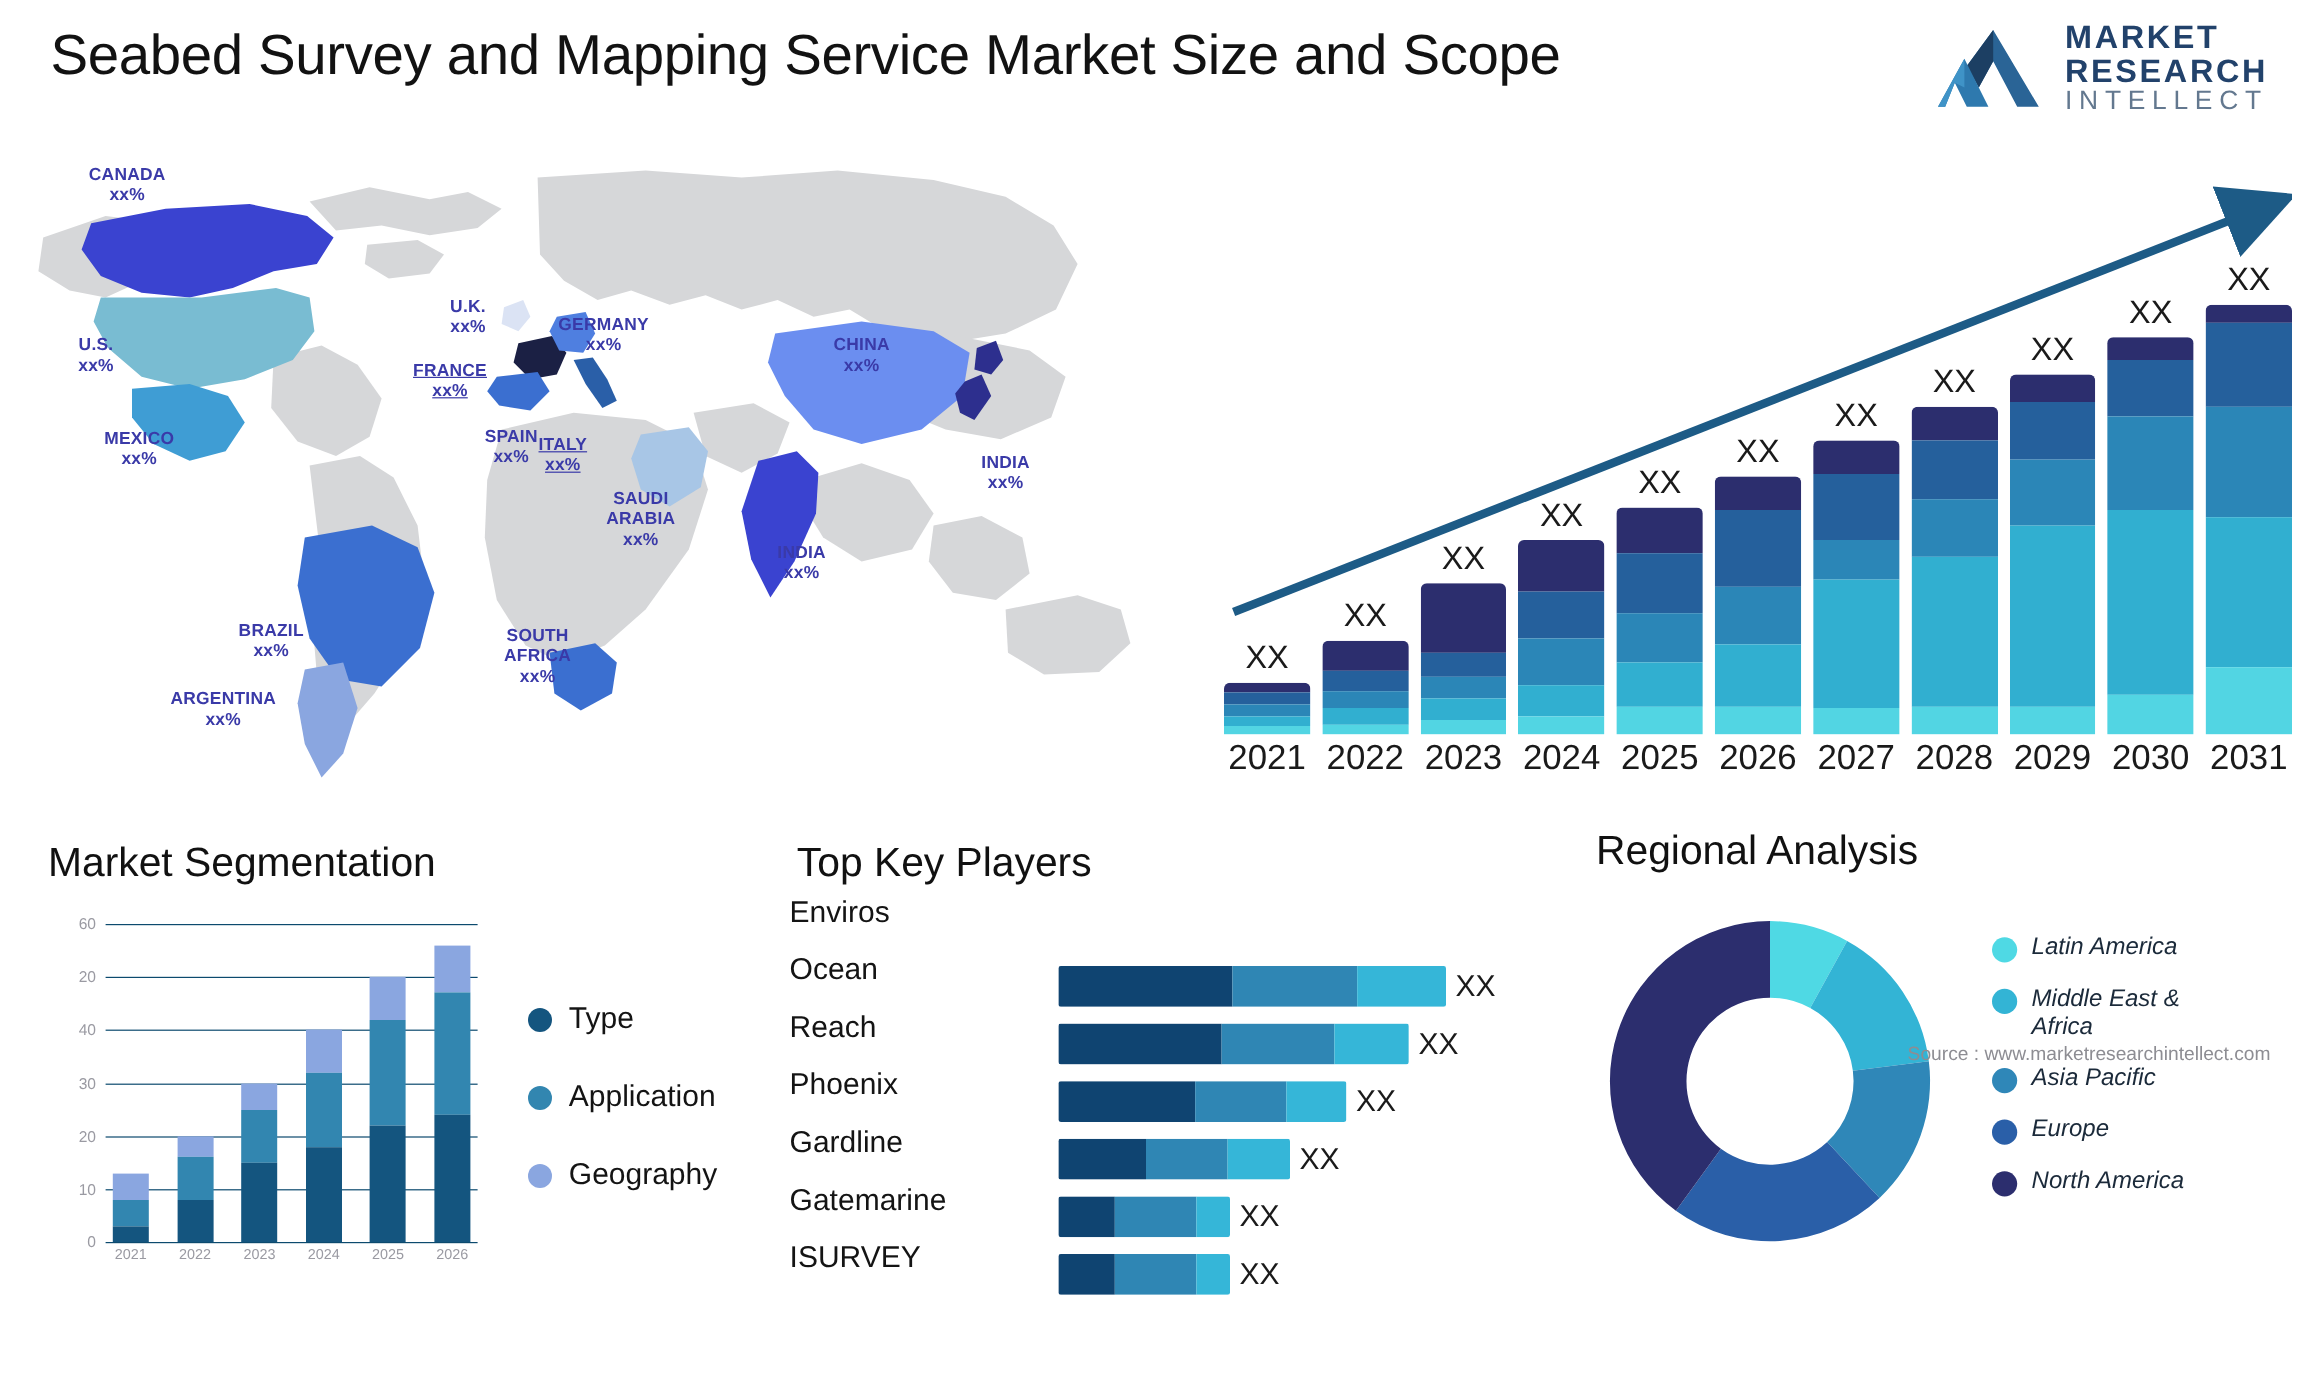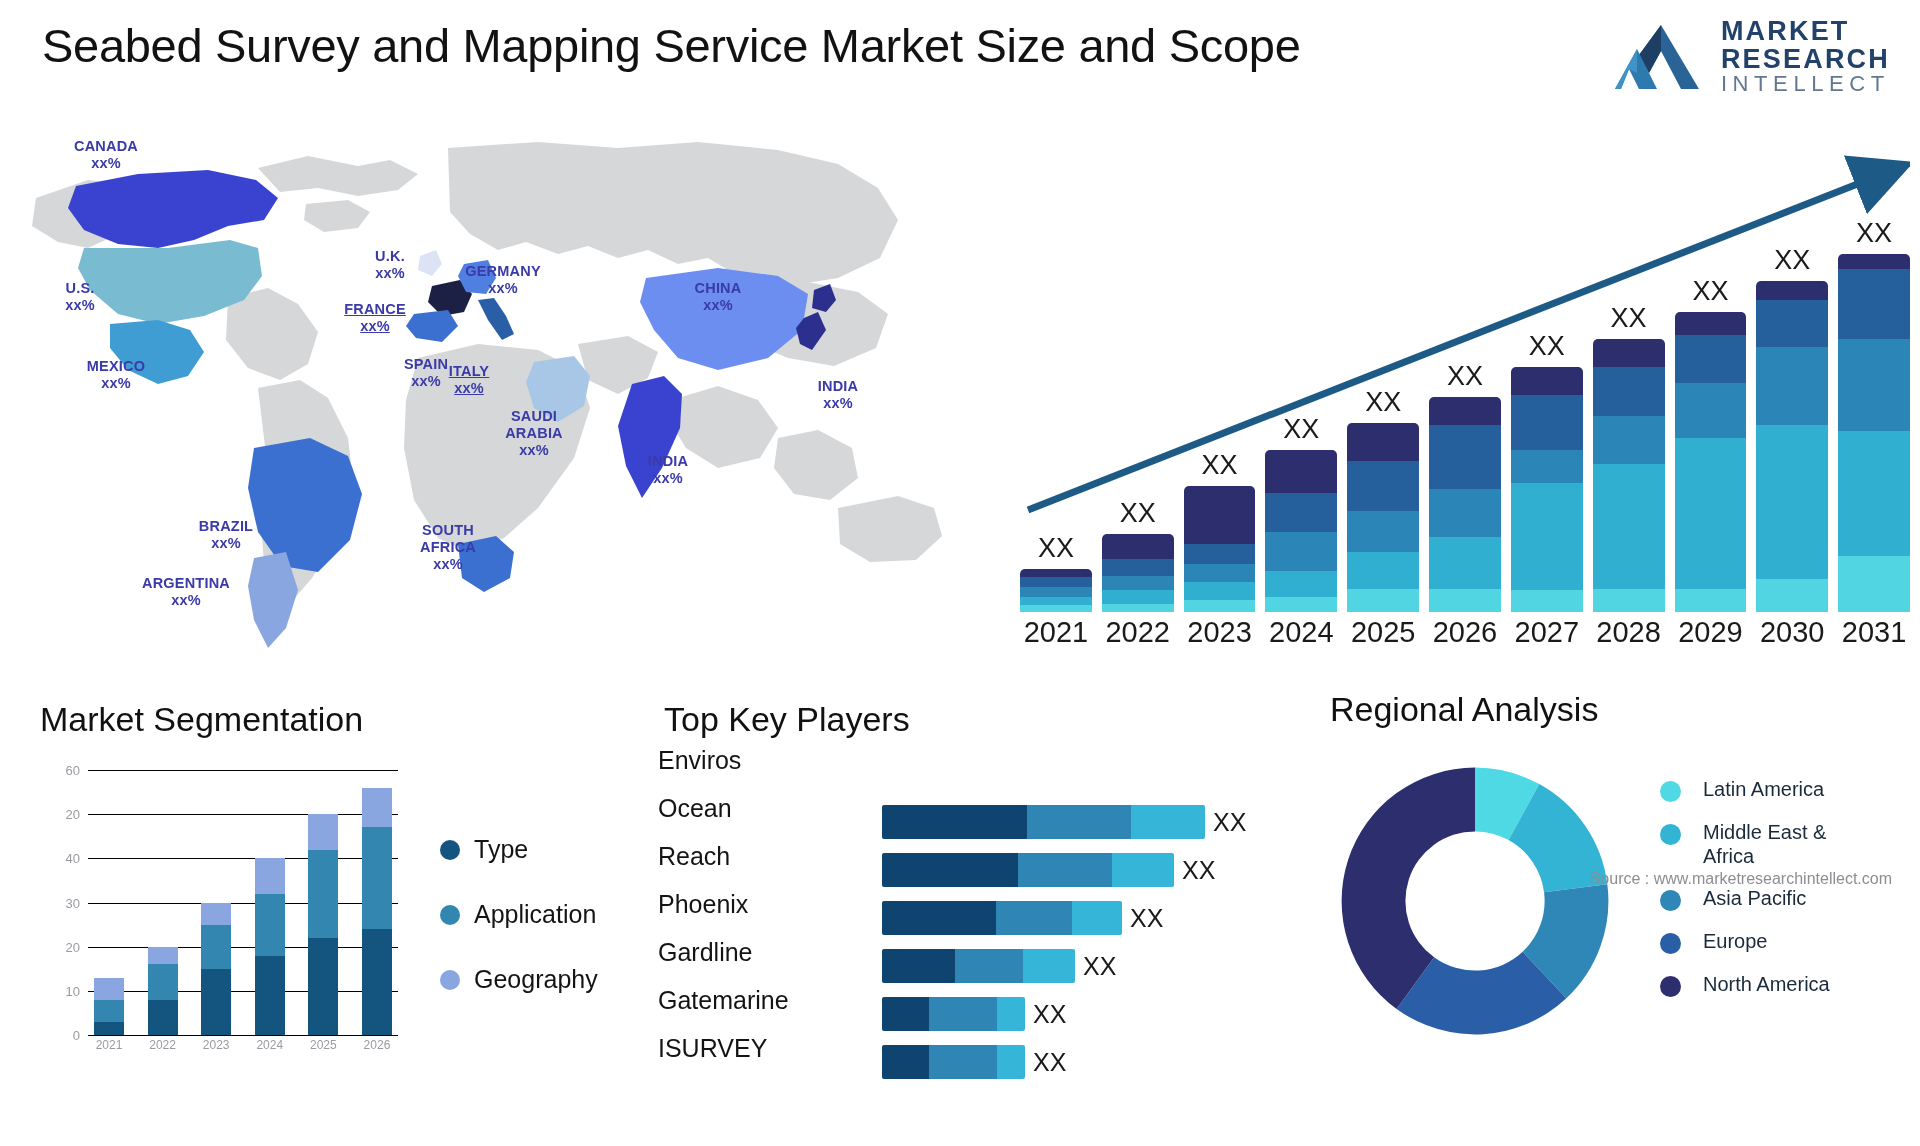--- a/index.html
+++ b/index.html
@@ -51,21 +51,21 @@
   .mc-arrow { position: absolute; left: 0; top: 0; width: 890px; height: 400px;
               pointer-events: none; }
 
   
   .sec-title { position: absolute; font-size: 34px; color: #111; font-weight: 400; }
 
   
   .seg-wrap { position: absolute; left: 40px; top: 700px; width: 620px; height: 400px; }
   .seg-plot { position: absolute; left: 48px; top: 70px; width: 310px; height: 265px; }
   .seg-grid { position: absolute; inset: 0; }
-  .seg-gline { position: absolute; left: 0; width: 100%; height: 1px; background: #000000; }
+  .seg-gline { position: absolute; left: 0; width: 100%; height: 1px; background: #0c4a6e; }
   .seg-ytick { position: absolute; right: calc(100% + 8px); font-size: 13px; color: #9a9aa2;
                transform: translateY(-50%); }
   .seg-bars { position: absolute; inset: 0; display: flex; align-items: flex-end;
               justify-content: space-between; padding: 0 6px; }
   .seg-col { width: 30px; display: flex; flex-direction: column; justify-content: flex-end; height: 100%; }
   .seg-seg { width: 100%; }
   .seg-xaxis { position: absolute; left: 48px; top: 338px; width: 310px; display: flex;
                justify-content: space-between; padding: 0 6px; }
   .seg-xlabel { width: 30px; text-align: center; font-size: 12px; color: #9a9aa2; }
   .seg-legend { position: absolute; left: 400px; top: 135px; display: flex; flex-direction: column; gap: 36px; }
@@ -81,21 +81,21 @@
              transform: translateY(-14px); }
   .pl-track { flex: 1; display: flex; align-items: center; gap: 8px; }
   .pl-bar { display: flex; height: 34px; border-radius: 2px; overflow: hidden; }
   .pl-seg { height: 100%; }
   .pl-xx { font-size: 25px; color: #1a1a1a; }
 
   
   .region-wrap { position: absolute; left: 1330px; top: 690px; width: 590px; height: 410px; }
   .donut { position: absolute; left: 0px; top: 66px; width: 290px; height: 290px; }
   .reg-legend { position: absolute; left: 330px; top: 88px; display: flex; flex-direction: column; gap: 19px; }
-  .reg-li { display: flex; align-items: flex-start; gap: 22px; }
+  .reg-li { display: flex; align-items: flex-start; gap: 12px; font-style: italic; }
   .reg-dot { width: 21px; height: 21px; border-radius: 50%; flex: none; margin-top: 3px; }
   .reg-ltext { font-size: 20px; color: #1b2a3a; line-height: 1.18; max-width: 170px; }
 
   
   .source { position: absolute; right: 28px; bottom: 18px; font-size: 16px; color: #8d8d93; }
 </style>
 </head>
 <body>
 
 <div id="root">

